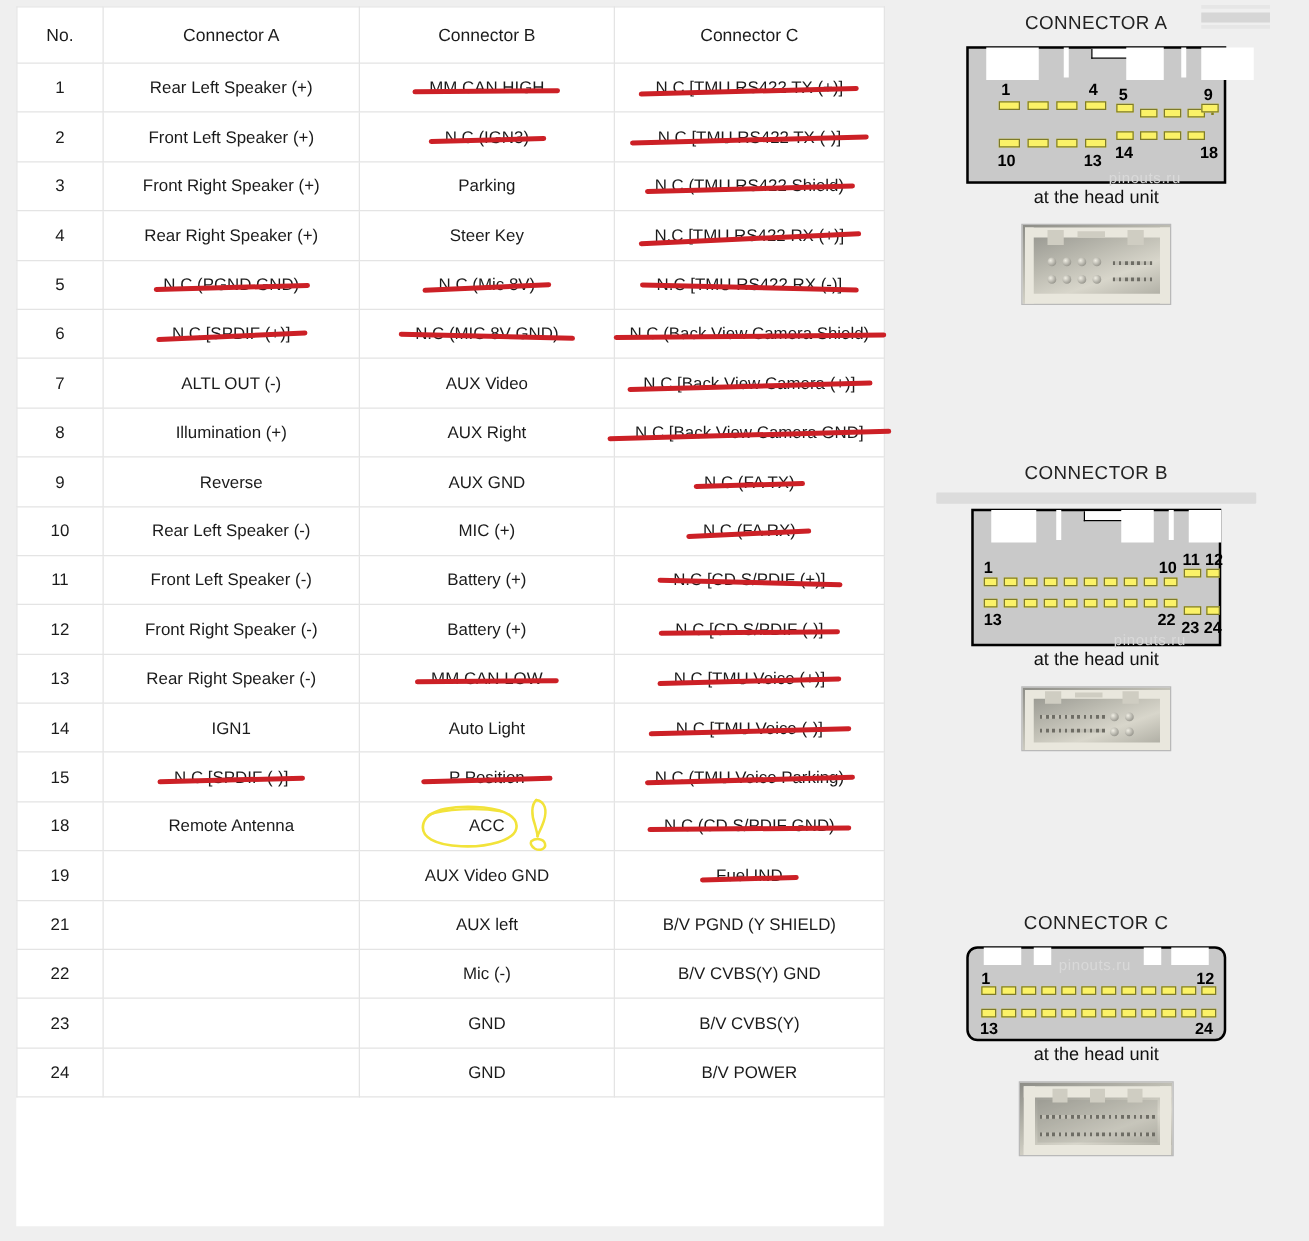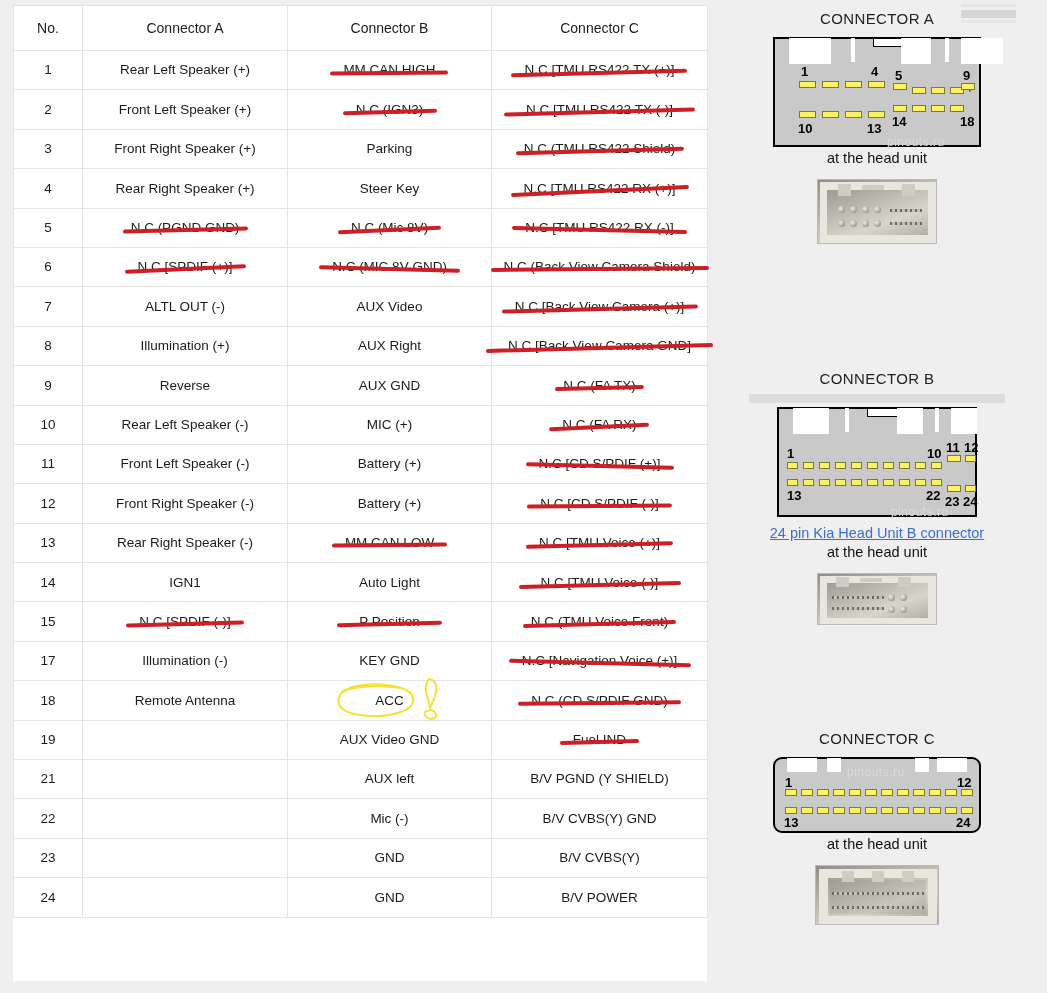--- a/index.html
+++ b/index.html
@@ -260,27 +260,21 @@
           <tr>
             <td><span class="cell-inner">14</span></td>
             <td><span class="cell-inner">IGN1</span></td>
             <td><span class="cell-inner">Auto Light</span></td>
             <td class="struck s-wide"><span class="cell-inner">N.C [TMU Voice (-)]</span></td>
           </tr>
           <tr>
             <td><span class="cell-inner">15</span></td>
             <td class="struck "><span class="cell-inner">N.C [SPDIF (-)]</span></td>
             <td class="struck s-wide"><span class="cell-inner">P Position</span></td>
-            <td class="struck s-nar"><span class="cell-inner">N.C (TMU Voice Front)</span></td>
-          </tr>
-          <tr>
-            <td><span class="cell-inner">17</span></td>
-            <td><span class="cell-inner">Illumination (-)</span></td>
-            <td><span class="cell-inner">KEY GND</span></td>
-            <td class="struck s-dn"><span class="cell-inner">N.C [Navigation Voice (+)]</span></td>
+            <td class="struck s-nar"><span class="cell-inner">N.C (TMU Voice Parking)</span></td>
           </tr>
           <tr>
             <td><span class="cell-inner">18</span></td>
             <td><span class="cell-inner">Remote Antenna</span></td>
             <td><span class="cell-inner">ACC</span><div class="acc-annot"><svg width="130" height="46" viewBox="0 0 130 46">
                   <path d="M14 20 C18 9, 40 6, 62 8 C80 10, 90 16, 88 25 C86 34, 66 40, 44 39 C24 38, 10 32, 14 20 Z" fill="none" stroke="#f2e33a" stroke-width="2.1" stroke-linecap="round"></path>
                   <path d="M18 14 C30 9, 58 8, 76 11" fill="none" stroke="#f2e33a" stroke-width="1.9" stroke-linecap="round"></path>
                   <path d="M104 2 C111 3, 113 10, 110 19 C108 25, 106 28, 105 31" fill="none" stroke="#f2e33a" stroke-width="2" stroke-linecap="round"></path>
                   <path d="M104 2 C100 6, 100 14, 103 22 C104 26, 105 29, 105 31" fill="none" stroke="#f2e33a" stroke-width="2" stroke-linecap="round"></path>
                   <path d="M100 35 C104 32, 110 33, 111 37 C112 41, 107 43, 103 41 C100 39, 99 37, 100 35 Z" fill="none" stroke="#f2e33a" stroke-width="2" stroke-linecap="round"></path>
@@ -435,21 +429,20 @@
         <div class="pnum" style="left:167px;top:32px;">11</div>
         <div class="pnum" style="left:185px;top:32px;">12</div>
         <div class="pnum" style="left:8px;top:80px;">13</div>
         <div class="pnum" style="left:147px;top:80px;">22</div>
         <div class="pnum" style="left:166px;top:86px;">23</div>
         <div class="pnum" style="left:184px;top:86px;">24</div>
 
         <div class="watermark" style="left:112px;top:96px;">pinouts.ru</div>
       </div>
 
-      <a class="conn-link" href="#">24 pin Kia Head Unit B connector</a>
       <span class="conn-sub">at the head unit</span>
 
       <div class="photo" style="width:120px;height:52px;">
         <div class="shell" style="left:2px;top:2px;width:116px;height:7px;"></div>
         <div class="shell" style="left:2px;top:44px;width:116px;height:7px;"></div>
         <div class="shell" style="left:2px;top:2px;width:7px;height:49px;"></div>
         <div class="shell" style="left:110px;top:2px;width:8px;height:49px;"></div>
         <div class="tooth" style="left:18px;top:3px;width:13px;height:10px;"></div>
         <div class="tooth" style="left:42px;top:4px;width:22px;height:4px;"></div>
         <div class="tooth" style="left:80px;top:3px;width:13px;height:10px;"></div>

